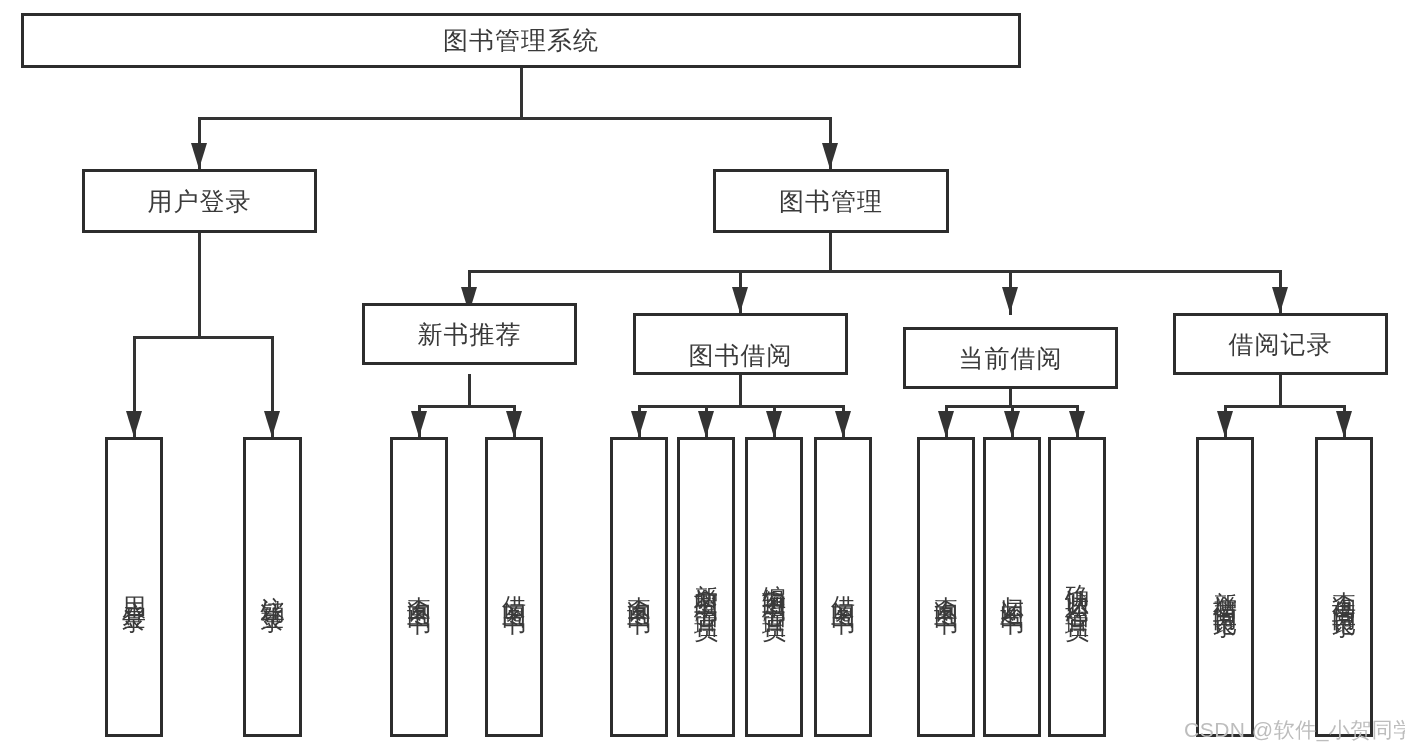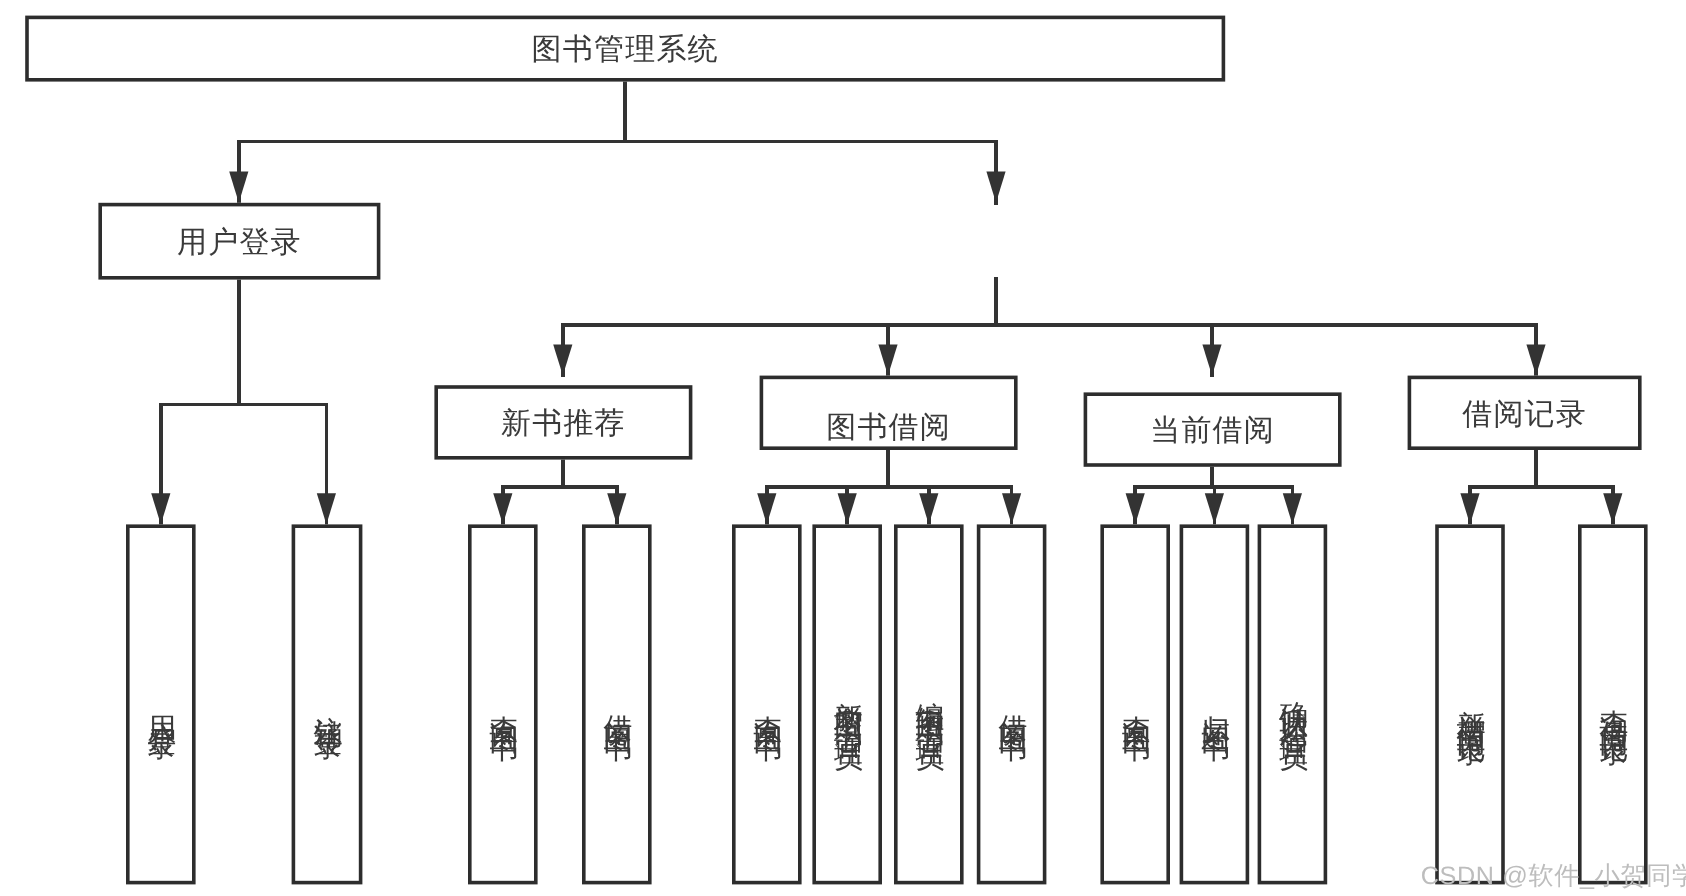--- a/index.html
+++ b/index.html
@@ -86,31 +86,34 @@
     </g>
   </svg>
 
   <div class="node" style="left:21px; top:13px; width:1000px; height:55px;">
     <span class="lbl">图书管理系统</span>
   </div>
 
   <div class="node" style="left:82px; top:169px; width:235px; height:64px;">
     <span class="lbl">用户登录</span>
   </div>
+  <div class="node" style="left:713px; top:169px; width:236px; height:64px;">
+    <span class="lbl">图书管理</span>
+  </div>
 
-  <div class="node" style="left:362px; top:321px; width:215px; height:62px;">
+  <div class="node" style="left:362px; top:303px; width:215px; height:62px;">
     <span class="lbl">新书推荐</span>
   </div>
   <div class="node" style="left:633px; top:313px; width:215px; height:62px;align-items:flex-end;">
     <span class="lbl">图书借阅</span>
   </div>
   <div class="node" style="left:903px; top:327px; width:215px; height:62px;">
     <span class="lbl">当前借阅</span>
   </div>
-  <div class="node" style="left:1173px; top:313px; width:195px; height:62px;">
+  <div class="node" style="left:1173px; top:313px; width:215px; height:62px;">
     <span class="lbl">借阅记录</span>
   </div>
 
   <div class="node vnode" style="left:105px; top:437px; width:58px; height:300px;">
     <span class="lbl">用户登录</span>
   </div>
   <div class="node vnode" style="left:243px; top:437px; width:59px; height:300px;">
     <span class="lbl">注销登录</span>
   </div>
 

